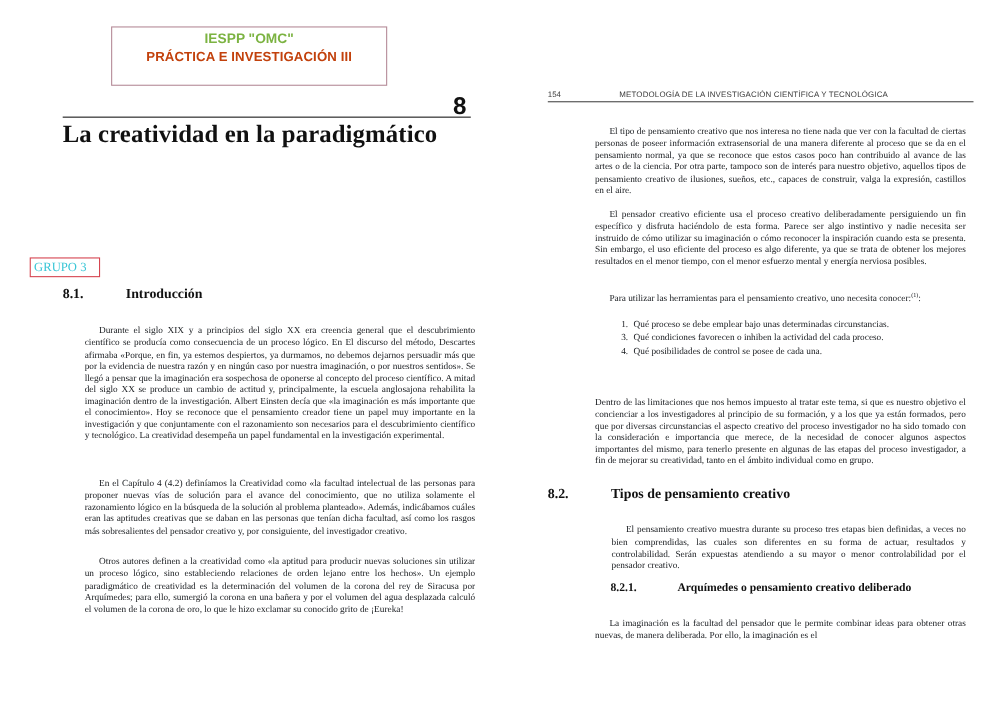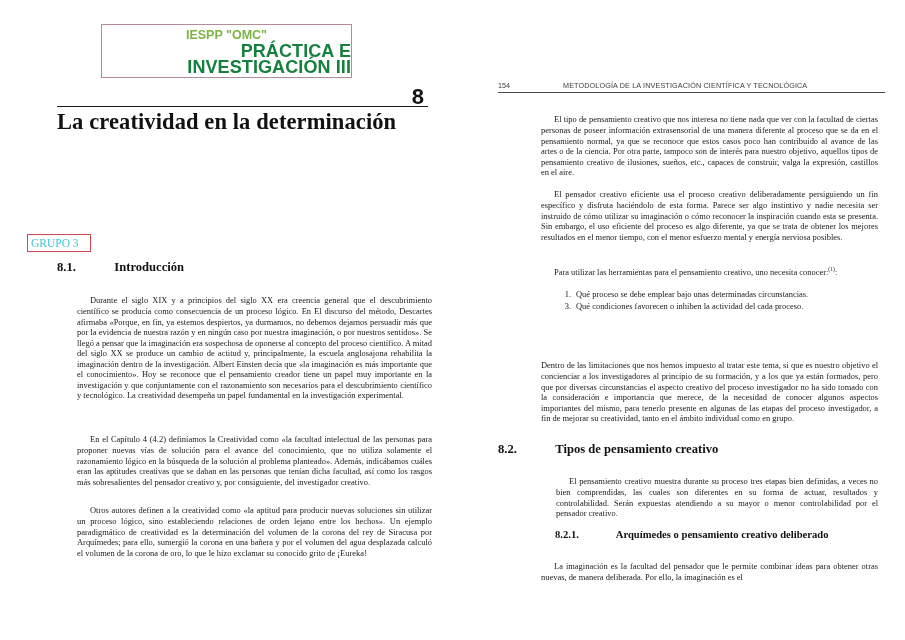--- a/index.html
+++ b/index.html
@@ -38,21 +38,21 @@
     text-align: center;
     font-family: "Liberation Sans", sans-serif;
     padding-top: 2px;
   }
   .stamp-line {
     display: block;
     font-weight: bold;
     line-height: 16px;
   }
   .stamp-line-1 { color: #7cb342; font-size: 12.5px; }
-  .stamp-line-2 { color: #15803d; font-size: 18px; letter-spacing: .1px; text-align: right; }
+  .stamp-line-2 { color: #c2410c; font-size: 12px; letter-spacing: .1px; }
   .stamp-line-3 { color: #2b3a8f; font-size: 12.5px; }
 
   
   .chapter-num {
     position: absolute;
     right: 28px;
     top: 86px;
     font-size: 22px;
     font-weight: bold;
     font-family: "Liberation Sans", sans-serif;
@@ -179,21 +179,21 @@
 
 <div class="page page-left">
 
   <div class="stamp-box">
     <span class="stamp-line stamp-line-1">IESPP "OMC"</span>
     <span class="stamp-line stamp-line-2">PRÁCTICA E INVESTIGACIÓN III</span>
   </div>
 
   <div class="chapter-num">8</div>
   <div class="chapter-rule"></div>
-  <div class="chapter-title">La creatividad en la determinación</div>
+  <div class="chapter-title">La creatividad en la paradigmático</div>
 
   <div class="grupo-box"></div>
   <div class="grupo-label">GRUPO 3</div>
 
   <div class="sec-head" style="left:57px; top:260px;">
     <span class="num">8.1.</span>
     &nbsp;
     <span class="txt">Introducción</span>
   </div>
 
@@ -219,20 +219,23 @@
   <span>Para utilizar las herramientas para el pensamiento creativo, uno necesita conocer:</span><sup class="fn">(1)</sup>:
 </p>
 
 <ul class="numlist" style="left:557px; top:288px; width:330px;">
   <li>
     <span class="li-num">1.</span><span>Qué proceso se debe emplear bajo unas determinadas circunstancias.</span>
   </li>
   <li>
     <span class="li-num">3.</span><span>Qué condiciones favorecen o inhiben la actividad del cada proceso.</span>
   </li>
+  <li>
+    <span class="li-num">4.</span><span>Qué posibilidades de control se posee de cada una.</span>
+  </li>
 </ul>
 
 <p class="para noindent" style="left:541px; top:352px; width:337px;">Dentro de las limitaciones que nos hemos impuesto al tratar este tema, si que es nuestro objetivo el concienciar a los investigadores al principio de su formación, y a los que ya están formados, pero que por diversas circunstancias el aspecto creativo del proceso investigador no ha sido tomado con la consideración e importancia que merece, de la necesidad de conocer algunos aspectos importantes del mismo, para tenerlo presente en algunas de las etapas del proceso investigador, a fin de mejorar su creatividad, tanto en el ámbito individual como en grupo.</p>
 
 <div class="sec-head" style="left:498px; top:442px;">
   <span class="num">8.2.</span>
   &nbsp;
   <span class="txt">Tipos de pensamiento creativo</span>
 </div>
 

